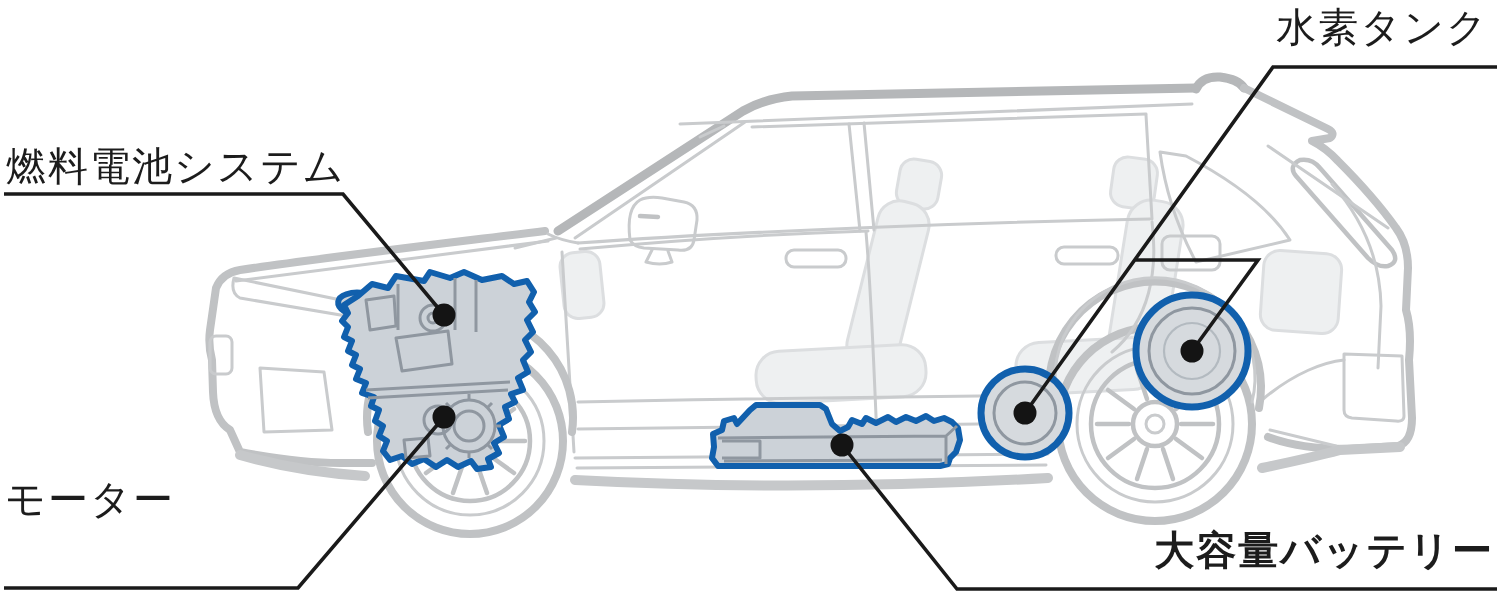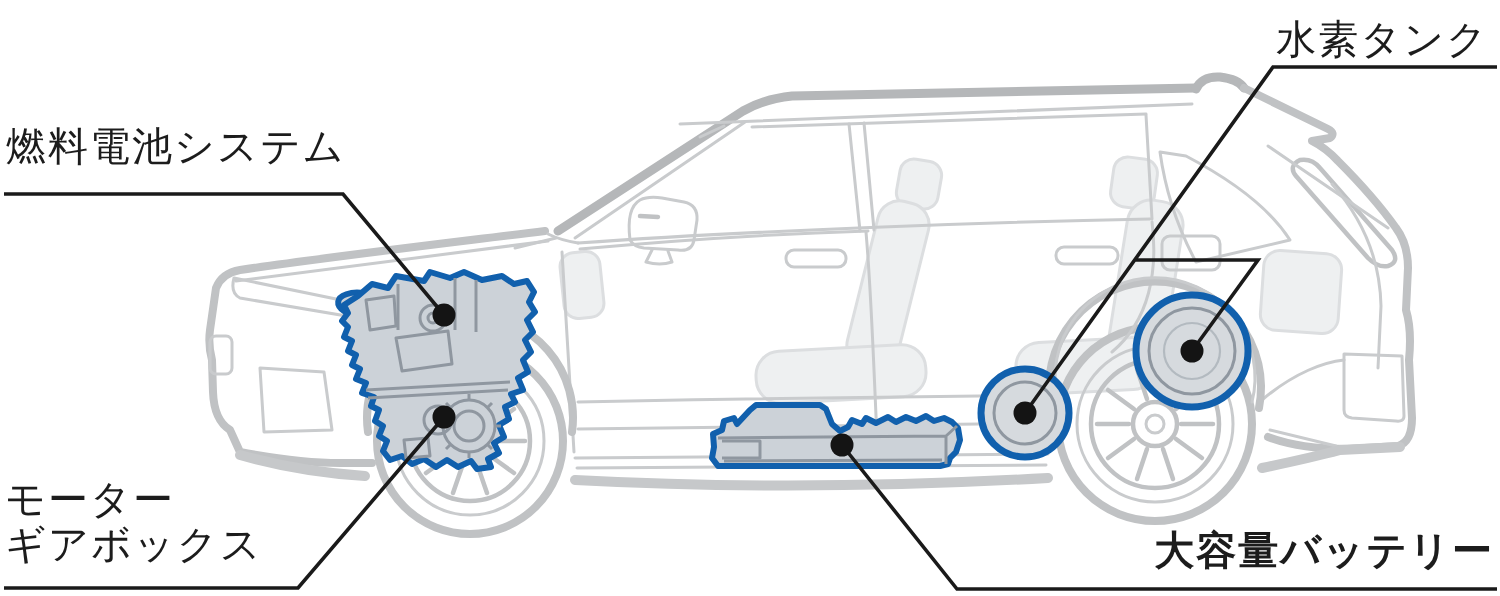--- a/index.html
+++ b/index.html
@@ -20,22 +20,22 @@
   html,body{margin:0;padding:0;background:#fff;}
   .stage{
     position:relative;width:1500px;height:596px;background:#fff;
     overflow:hidden;font-family:"Liberation Sans", sans-serif;
   }
   .stage svg{position:absolute;left:0;top:0;}
   .label{
     position:absolute;color:var(--text-color);
     font-size:40px;letter-spacing:2px;white-space:nowrap;line-height:1.1;
   }
-  .label-fuel{left:6px;top:128px;font-family:Liberation Mono, monospace;}
-  .label-hydrogen{top:17px;right:11px;}
+  .label-fuel{left:6px;top:144px;}
+  .label-hydrogen{top:5px;right:11px;}
   .label-motor{left:5px;top:477px;line-height:45px;}
   .label-battery{top:528px;right:6px;font-weight:bold;}
 
   
   .body-thick{fill:none;stroke:var(--line-gray);stroke-width:8;stroke-linecap:round;stroke-linejoin:round;}
   .body-med{fill:none;stroke:var(--line-gray);stroke-width:4.5;stroke-linecap:round;stroke-linejoin:round;}
   .body-thin{fill:none;stroke:var(--thin-gray);stroke-width:3;stroke-linecap:round;stroke-linejoin:round;}
   .roofln{fill:none;stroke:var(--dark-gray);stroke-width:9;stroke-linecap:round;stroke-linejoin:round;}
   .shadow{fill:none;stroke:var(--shadow-gray);stroke-width:10;stroke-linecap:round;}
   .seat{fill:var(--seat-fill);stroke:var(--seat-line);stroke-width:3;}
@@ -196,16 +196,15 @@
     <circle class="dot" cx="1025" cy="413" r="11.5"></circle>
     <circle class="dot" cx="1192" cy="351" r="11.5"></circle>
     <circle class="dot" cx="842" cy="445" r="11.5"></circle>
   </g>
 </svg>
 
   <div class="label label-fuel">燃料電池システム</div>
   <div class="label label-hydrogen">水素タンク</div>
   <div class="label label-motor">
     <div>モーター</div>
-    <div>ギアボックス</div>
   </div>
   <div class="label label-battery">大容量バッテリー</div>
 </div>
 
 </body></html>

